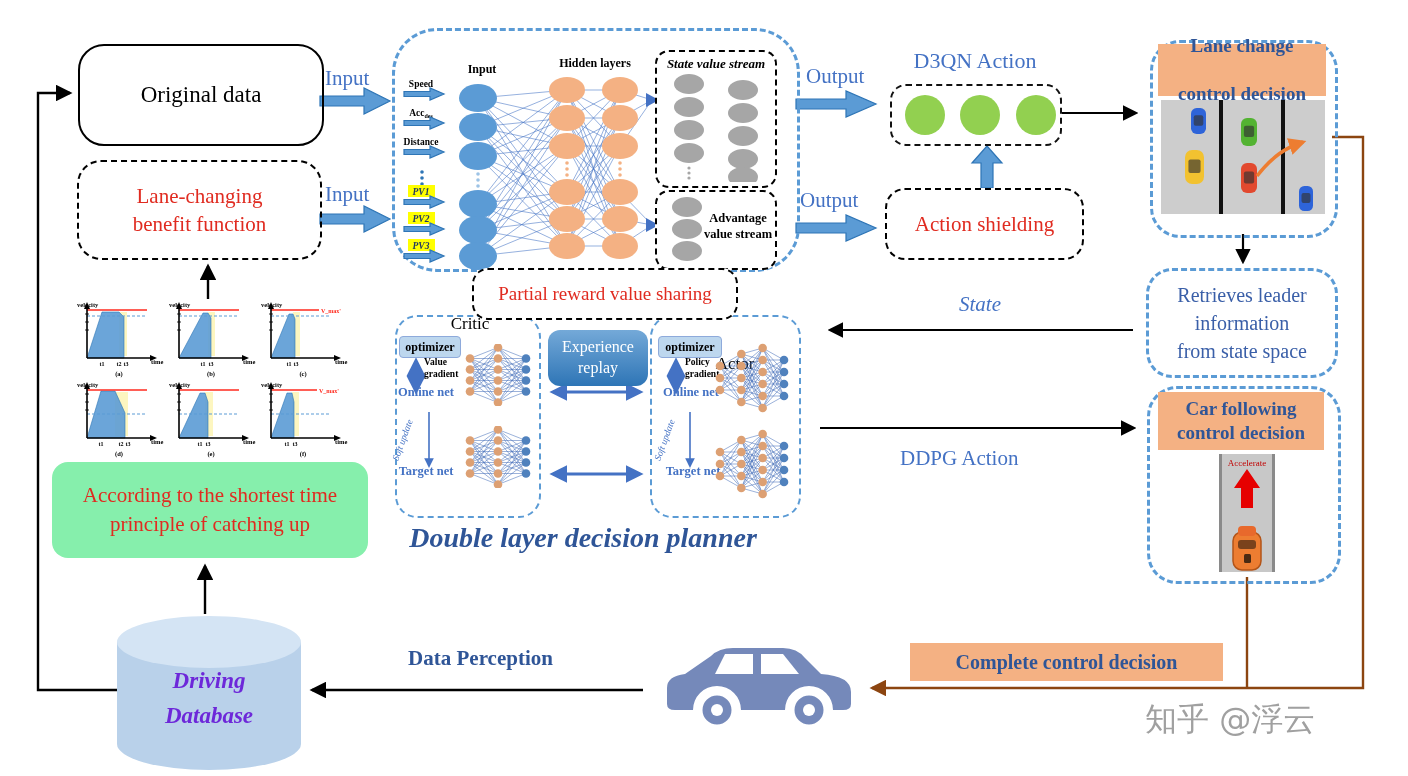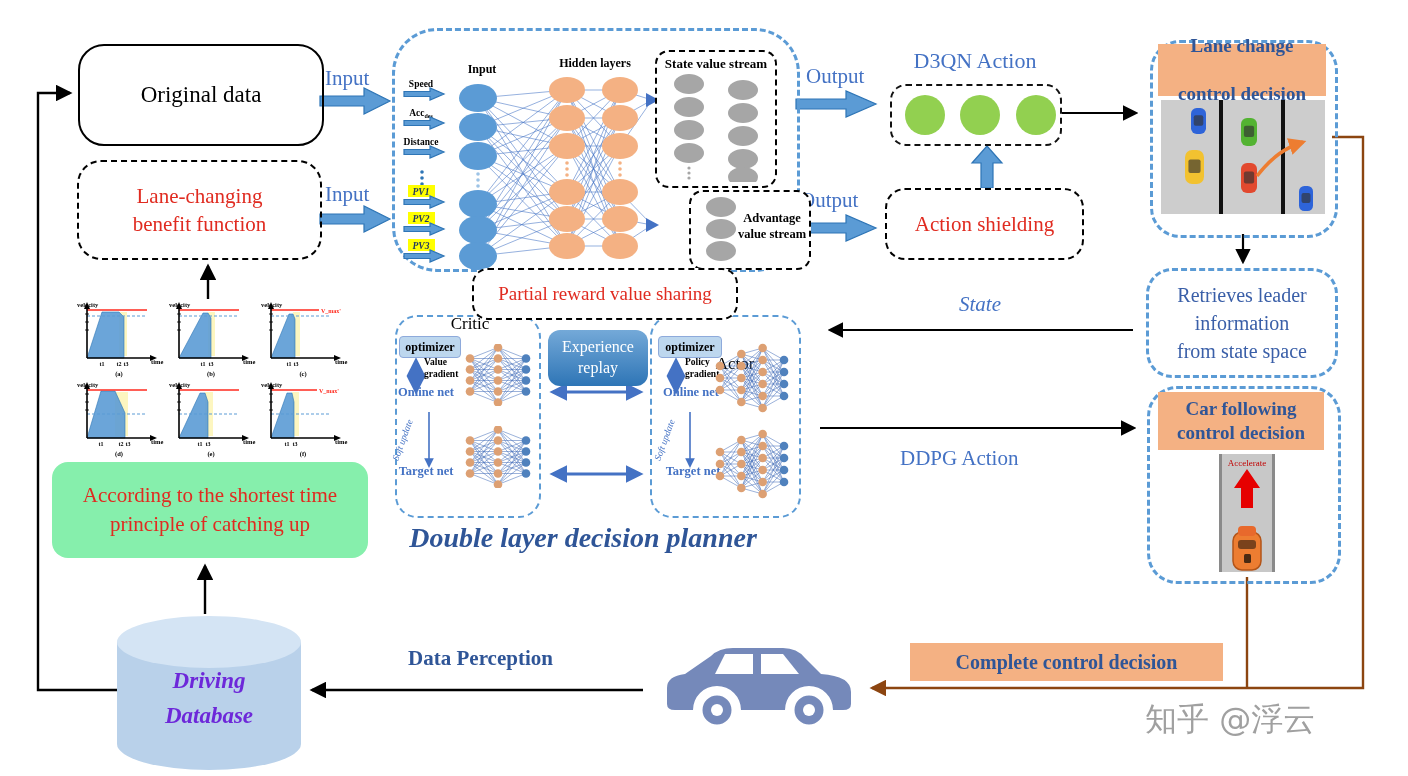--- a/index.html
+++ b/index.html
@@ -219,41 +219,41 @@
       <rect x="16" y="184" width="27" height="12" fill="#ffff00"></rect>
       <text x="29" y="194" text-anchor="middle" font-size="9.5" font-weight="bold" font-style="italic" fill="#1f3864">PV2</text>
       <polygon class="ba" points="12,198.5 38,198.5 38,195 52,201 38,207 38,203.5 12,203.5"></polygon>
       <rect x="16" y="211" width="27" height="12" fill="#ffff00"></rect>
       <text x="29" y="221" text-anchor="middle" font-size="9.5" font-weight="bold" font-style="italic" fill="#1f3864">PV3</text>
       <polygon class="ba" points="12,225.5 38,225.5 38,222 52,228 38,234 38,230.5 12,230.5"></polygon>
     </svg>
   <div class="abs serifb" style="left:452px;top:62px;width:60px;text-align:center;font-size:12px;">Input</div>
   <div class="abs serifb" style="left:540px;top:56px;width:110px;text-align:center;font-size:12px;">Hidden layers</div>
 
-  <div class="abs" style="left:655px;top:50px;width:118px;height:134px;border:2px dashed #000;border-radius:14px;background:#fff;">
+  <div class="abs" style="left:655px;top:50px;width:118px;height:134px;border:2px dashed #000;border-radius:14px;background:#fff;font-style:italic;">
     <div class="serifb" style="text-align:center;font-size:13px;margin-top:4px;">State value stream</div>
     <svg width="114" height="110" viewBox="0 0 114 110" style="margin-left:2px;">
       <g fill="#a6a6a6">
         <ellipse cx="30" cy="12" rx="15" ry="10"></ellipse>
           <ellipse cx="30" cy="35" rx="15" ry="10"></ellipse>
           <ellipse cx="30" cy="58" rx="15" ry="10"></ellipse>
           <ellipse cx="30" cy="81" rx="15" ry="10"></ellipse>
         <circle cx="30" cy="96" r="1.6"></circle>
           <circle cx="30" cy="101" r="1.6"></circle>
           <circle cx="30" cy="106" r="1.6"></circle>
         <ellipse cx="84" cy="18" rx="15" ry="10"></ellipse>
           <ellipse cx="84" cy="41" rx="15" ry="10"></ellipse>
           <ellipse cx="84" cy="64" rx="15" ry="10"></ellipse>
           <ellipse cx="84" cy="87" rx="15" ry="10"></ellipse>
           <ellipse cx="84" cy="105" rx="15" ry="10"></ellipse>
       </g>
     </svg>
   </div>
 
-  <div class="abs" style="left:689px;top:190px;width:118px;height:76px;border:2px dashed #000;border-radius:14px;background:#fff;">
+  <div class="abs" style="left:655px;top:190px;width:118px;height:76px;border:2px dashed #000;border-radius:14px;background:#fff;">
     <svg width="50" height="70" viewBox="0 0 50 70" style="position:absolute;left:6px;top:3px;">
       <g fill="#a6a6a6">
           <ellipse cx="24" cy="12" rx="15" ry="10"></ellipse>
           <ellipse cx="24" cy="34" rx="15" ry="10"></ellipse>
           <ellipse cx="24" cy="56" rx="15" ry="10"></ellipse>
         </g>
     </svg>
     <div class="abs serifb" style="left:46px;top:18px;width:70px;text-align:center;font-size:12.5px;line-height:1.3;">
       <div>Advantage</div>
         <div>value stream</div>

